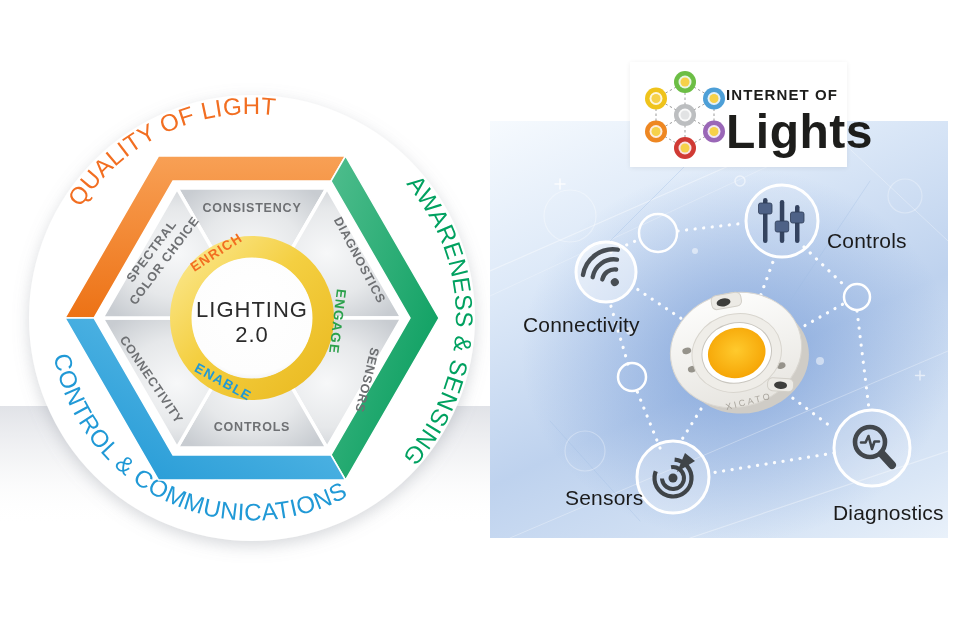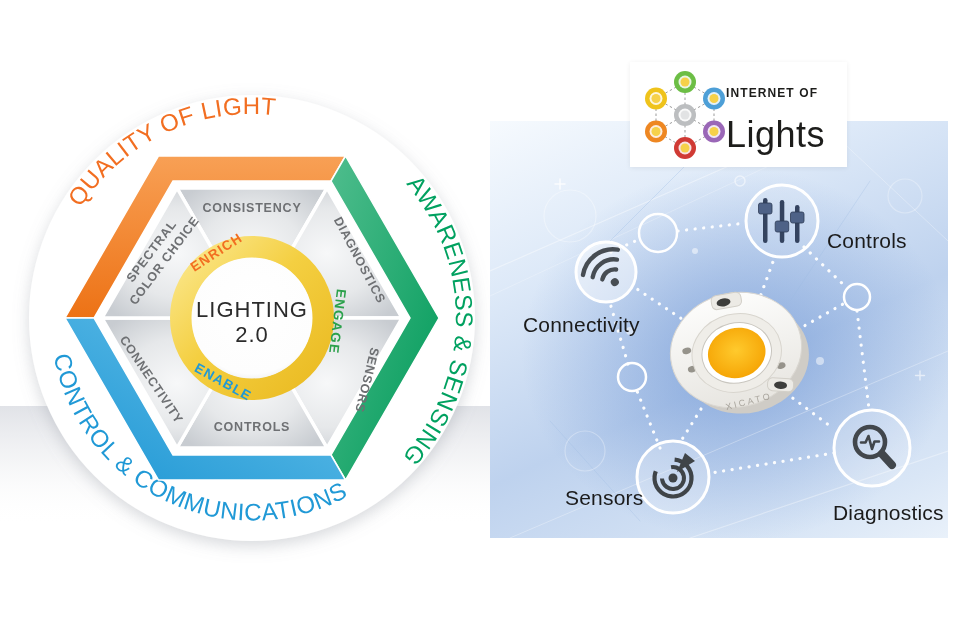--- a/index.html
+++ b/index.html
@@ -17,22 +17,22 @@
   #right-panel{position:absolute;left:490px;top:121px;width:458px;height:417px;
     background:
       radial-gradient(ellipse 300px 260px at 54% 56%, rgba(77,124,201,.50), rgba(77,124,201,0) 72%),
       linear-gradient(155deg,#f6fafe 0%,#dde9f8 28%,#bed2ee 58%,#d9e6f6 88%,#e9f1fa 100%);}
   #right-panel svg{position:absolute;left:0;top:0;}
   .node-label{position:absolute;font-size:21px;color:#1b1b1b;letter-spacing:.2px;}
   
   #logo-box{position:absolute;left:630px;top:62px;width:217px;height:105px;background:#fff;
             box-shadow:0 1px 5px rgba(0,0,0,.07);}
   #logo-text{position:absolute;left:96px;top:24px;color:#1d1d1b;}
-  #logo-line1{font-size:12px;letter-spacing:1.1px;font-weight:bold;}
-  #logo-line2{font-size:36px;letter-spacing:.5px;margin-top:14px;font-weight:normal;}
+  #logo-line1{font-size:15px;letter-spacing:1.1px;font-weight:bold;}
+  #logo-line2{font-size:48px;letter-spacing:.5px;margin-top:1px;font-weight:bold;}
 </style>
 </head>
 <body>
 
 <div id="stage">
 
 <svg id="left-svg" width="500" height="640" viewBox="0 0 500 640">
   <defs>
     <linearGradient id="floorGrad" x1="0" y1="0" x2="0" y2="1">
       <stop offset="0" stop-color="#dfe1e6" stop-opacity=".95"></stop>

